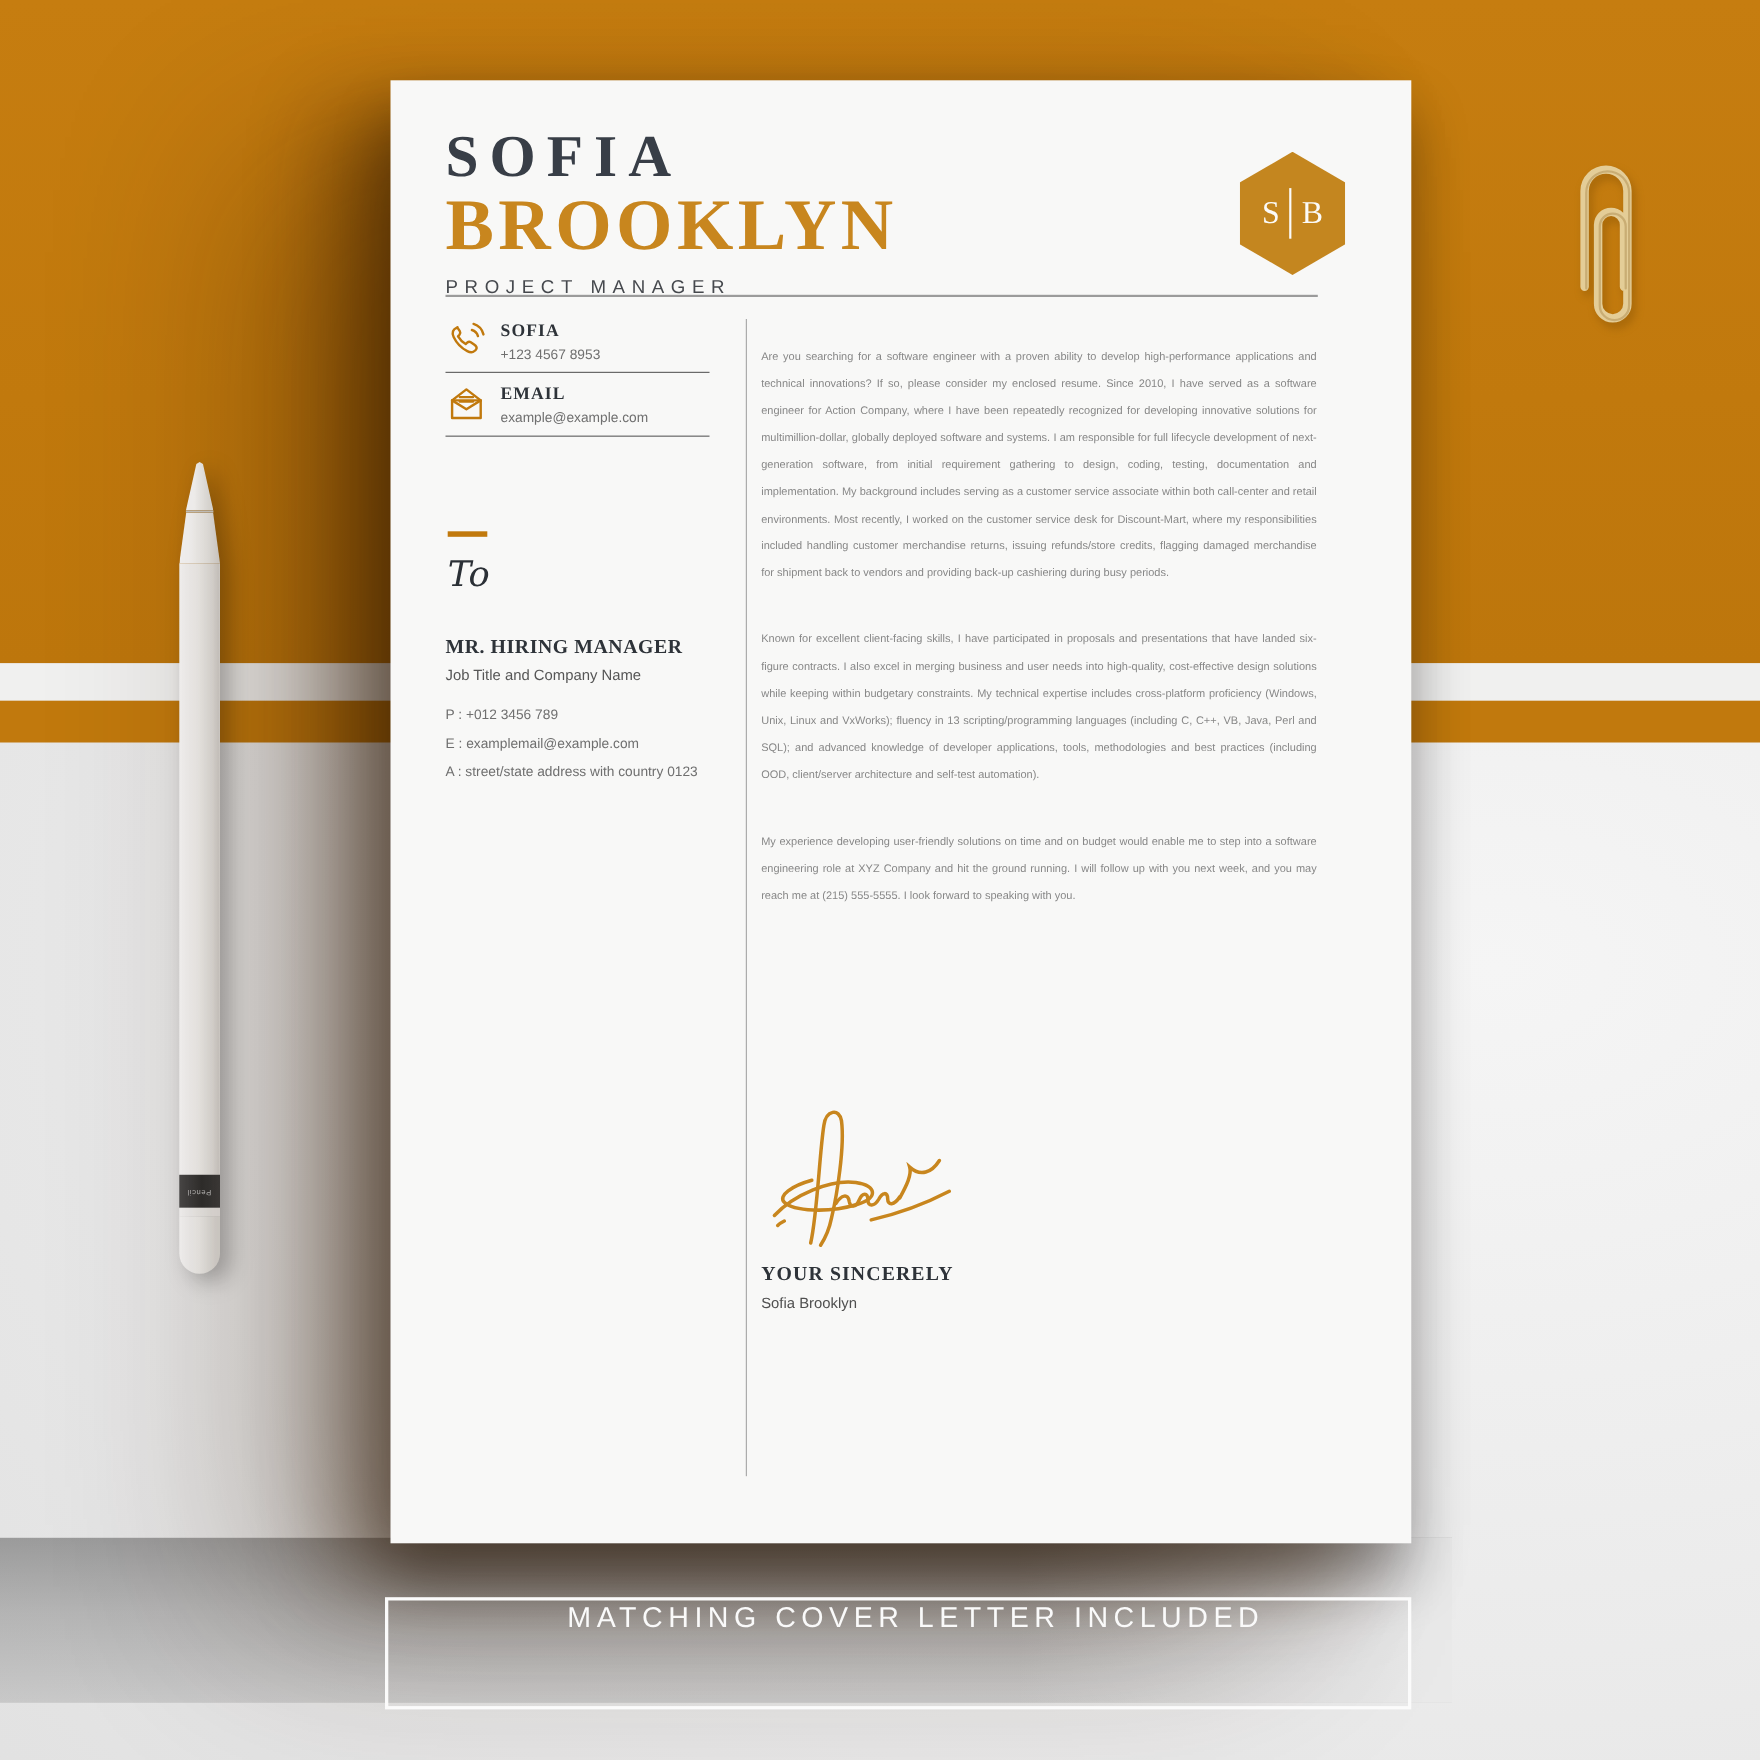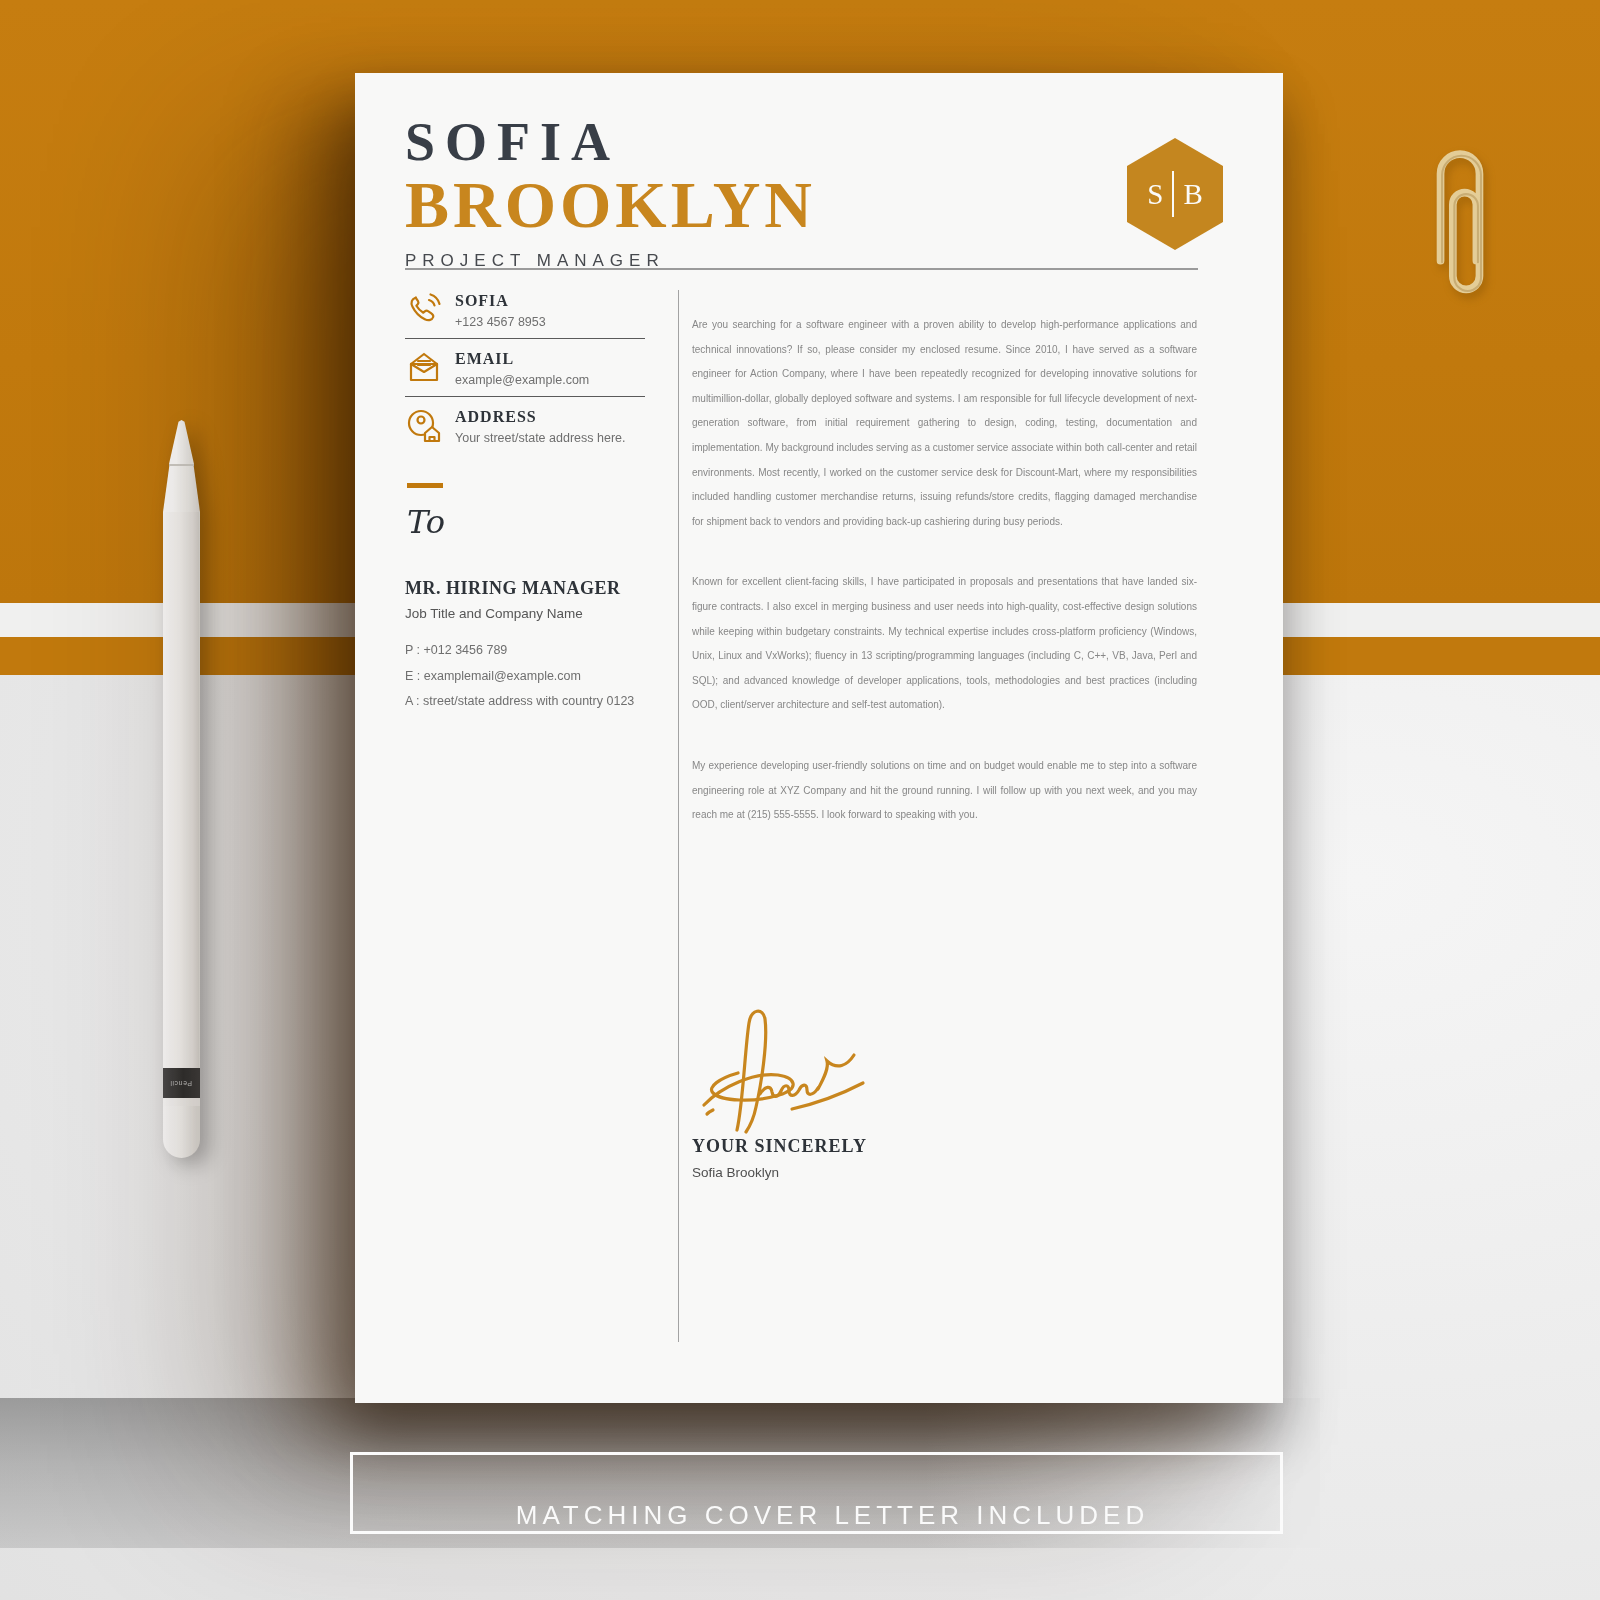--- a/index.html
+++ b/index.html
@@ -86,27 +86,27 @@
 
   
   .letter-col { position:absolute; left:337px; top:215px; width:505px; }
   .letter-heading { font-family:"Liberation Serif",serif; font-weight:600; font-size:20px; letter-spacing:.5px;
     color:#C2801A; padding-top:3px; }
   .letter-body { margin-top:25px; }
   .letter-body p { font-size:10px; line-height:24.6px; color:#878787; text-align:justify; margin-bottom:36px; }
   .sig-block { position:absolute; left:0; top:718px; width:400px; }
   .signature-svg { margin-left:8px; }
   .closing { font-family:"Liberation Serif",serif; font-weight:600; font-size:18px; letter-spacing:1px;
-    color:#2E3339; margin-top:0; }
+    color:#2E3339; margin-top:12px; }
   .signer { font-size:13.5px; color:#4F4F4F; margin-top:8px; }
 
   
-  .banner { position:absolute; left:350px; top:1452px; width:933px; height:82px; z-index:4;
+  .banner { position:absolute; left:350px; top:1452px; width:933px; height:102px; z-index:4;
     border:3px solid #FBFBFB; background:rgba(255,255,255,.03);
-    display:flex; align-items:flex-end; justify-content:center;padding-left:32px; }
+    display:flex; align-items:flex-start; justify-content:center;padding-left:32px; }
   .banner-text { color:#FAFAFA; font-size:26px; letter-spacing:5px; font-weight:400; }
 
   svg { display:block; }
 </style>
 </head>
 <body>
 
 <div class="scene">
 
   <div class="bg-top"></div>
@@ -177,34 +177,20 @@
             <path d="M13 12 h12 M13 16 h12"></path>
           </svg>
         </span>
         <span>
           <span class="contact-label" style="display:block">EMAIL</span>
           <span class="contact-value" style="display:block">example@example.com</span>
         </span>
       </div>
       <div class="contact-sep"></div>
 
-      <div class="contact-row">
-        <span class="contact-icon">
-          <svg width="38" height="38" viewBox="0 0 38 38" fill="none" stroke="#C1790D" stroke-width="2.2" stroke-linecap="round" stroke-linejoin="round">
-            <circle cx="16" cy="16" r="12"></circle>
-            <circle cx="16" cy="13" r="3.5"></circle>
-            <path d="M20 26 l7-6 7 6 v8 h-14 z" fill="#F8F8F7"></path>
-            <path d="M24.5 34 v-4 h5 v4" fill="none"></path>
-          </svg>
-        </span>
-        <span>
-          <span class="contact-label" style="display:block">ADDRESS</span>
-          <span class="contact-value" style="display:block">Your street/state address here.</span>
-        </span>
-      </div>
     </div>
 
     <div class="accent-dash"></div>
     <div class="to-script">To</div>
 
     <div class="recipient">
       <div class="recipient-name">MR. HIRING MANAGER</div>
       <div class="recipient-title">Job Title and Company Name</div>
       <div class="recipient-lines">
         <div class="recipient-line">P : +012 3456 789</div>

